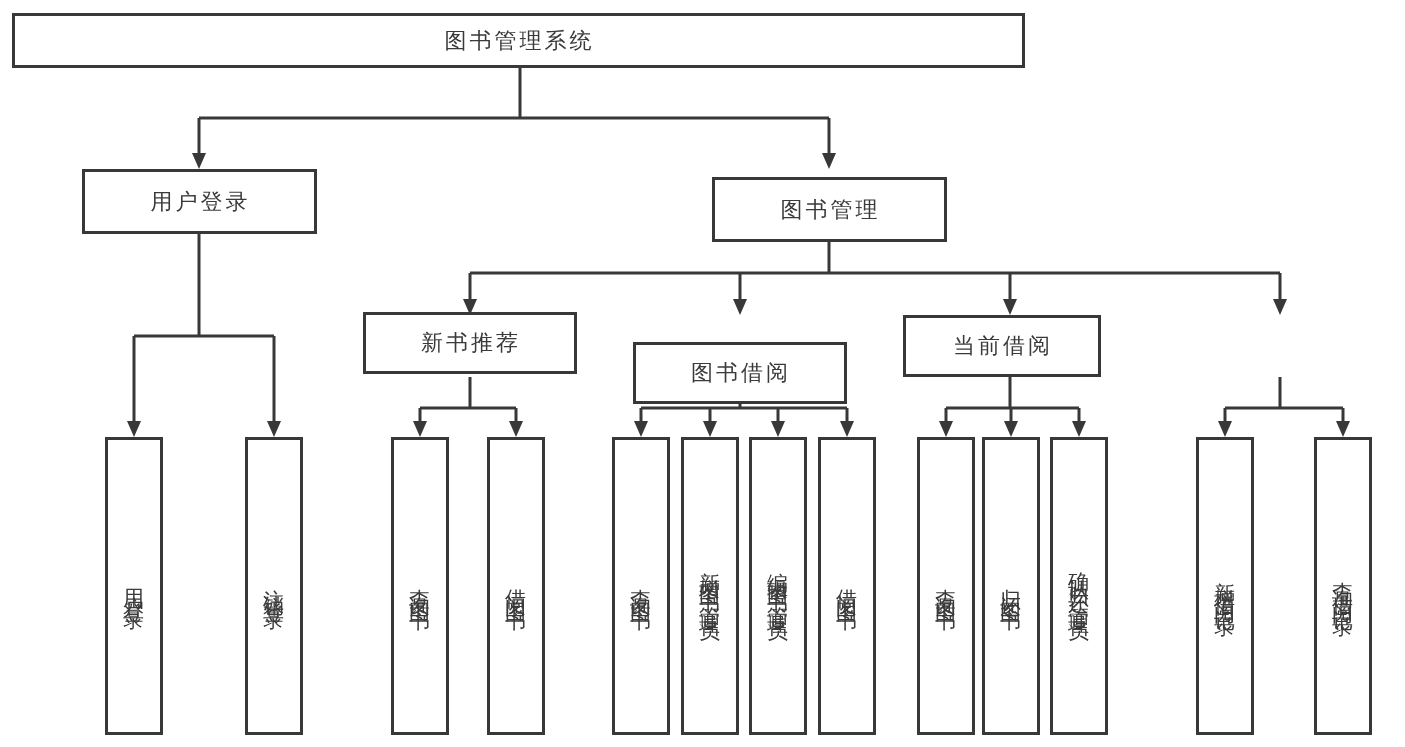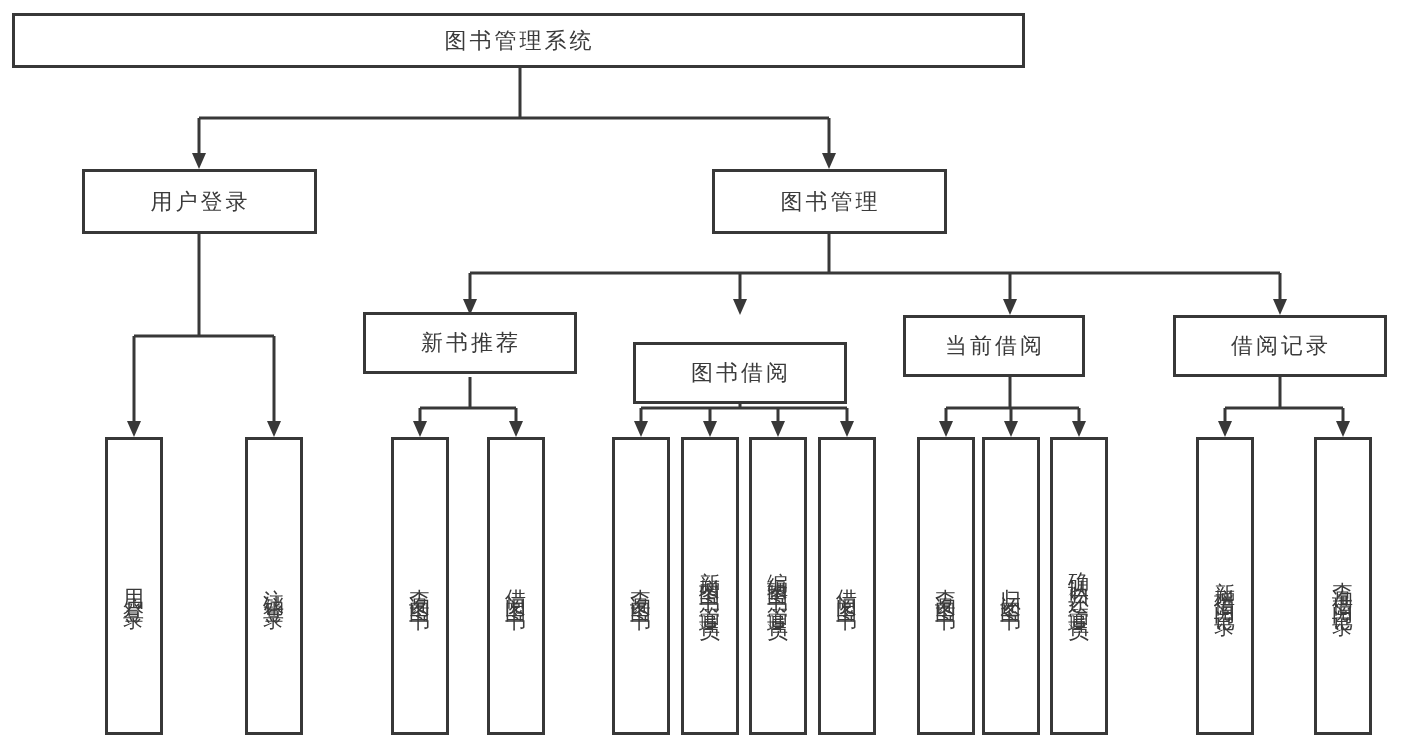--- a/index.html
+++ b/index.html
@@ -95,35 +95,32 @@
     </g>
   </svg>
 
   <div class="box hbox" style="left:12px;top:13px;width:1013px;height:55px;">
     <span>图书管理系统</span>
   </div>
 
   <div class="box hbox" style="left:82px;top:169px;width:235px;height:65px;">
     <span>用户登录</span>
   </div>
-  <div class="box hbox" style="left:712px;top:169px;width:235px;height:65px;">
+  <div class="box hbox" style="left:712px;top:177px;width:235px;height:65px;">
     <span>图书管理</span>
   </div>
 
   <div class="box hbox" style="left:363px;top:312px;width:214px;height:62px;">
     <span>新书推荐</span>
   </div>
   <div class="box hbox" style="left:633px;top:315px;width:214px;height:62px;margin-top:27px;">
     <span>图书借阅</span>
   </div>
-  <div class="box hbox" style="left:903px;top:315px;width:182px;height:62px;">
+  <div class="box hbox" style="left:903px;top:315px;width:198px;height:62px;">
     <span>当前借阅</span>
-  </div>
-  <div class="box hbox" style="left:1173px;top:315px;width:214px;height:62px;">
-    <span>借阅记录</span>
   </div>
 
   <div class="box vbox" style="left:105px;top:437px;width:58px;height:298px;">
     <span>用户登录</span>
   </div>
   <div class="box vbox" style="left:245px;top:437px;width:58px;height:298px;">
     <span>注销登录</span>
   </div>
 
   <div class="box vbox" style="left:391px;top:437px;width:58px;height:298px;">

